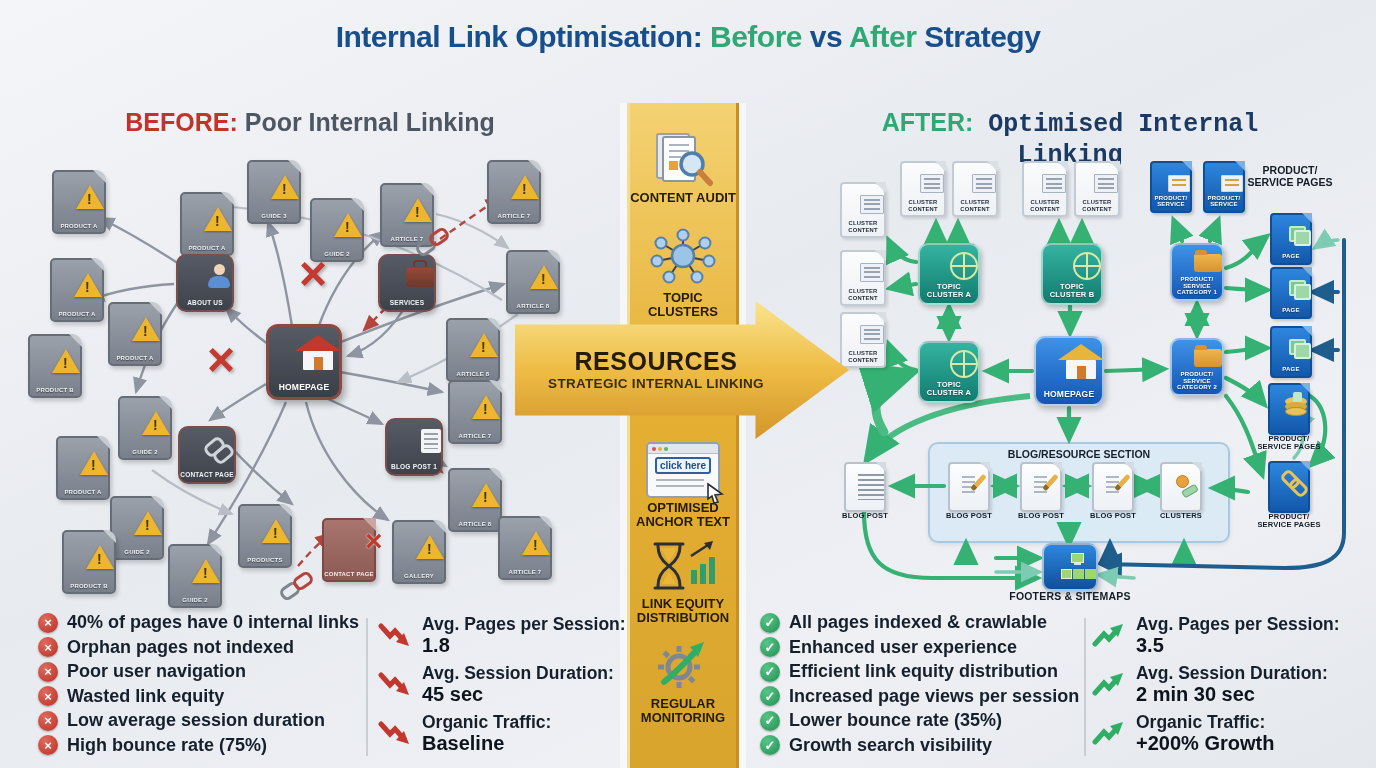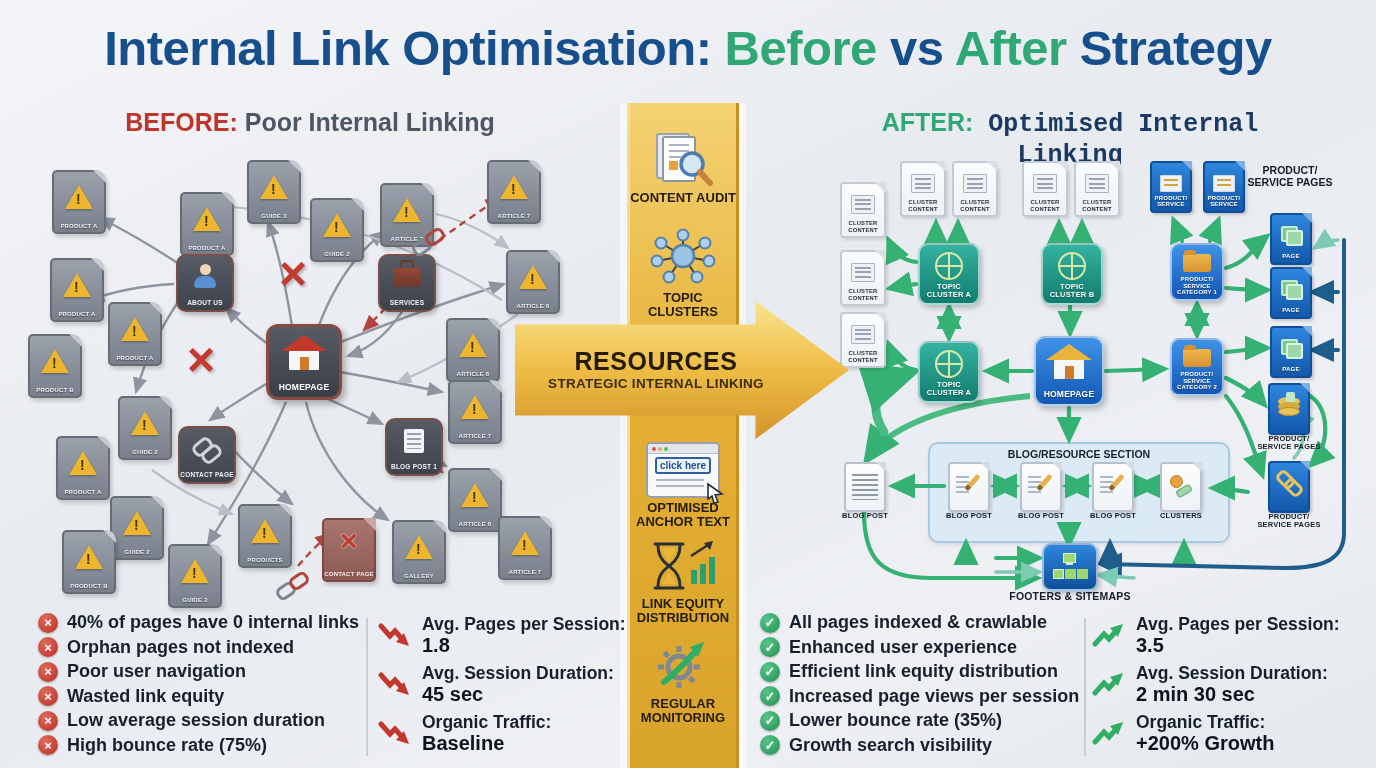--- a/index.html
+++ b/index.html
@@ -1,21 +1,21 @@
 <!DOCTYPE html>
 <html><head>
 <meta charset="utf-8">
 <style>
   html,body{margin:0;padding:0;}
   body{font-family:"Liberation Sans",sans-serif;background:#d8dbe1;}
   #stage{position:relative;width:1376px;height:768px;overflow:hidden;
     background:linear-gradient(155deg,#f4f5f8 0%,#e7eaef 45%,#eef0f4 75%,#e4e7ec 100%);}
   
   .title{position:absolute;left:0;top:20px;width:100%;text-align:center;
-    font-size:49px;font-weight:800;letter-spacing:-0.5px;}
+    font-size:30px;font-weight:800;letter-spacing:-0.5px;}
   .t-blue{color:#174e8c;} .t-green{color:#2fa875;}
   .sec-head{position:absolute;top:108px;font-size:25px;font-weight:800;text-align:center;}
   #before-head{left:40px;width:540px;}
   #after-head{left:830px;width:480px;}
   .h-red{color:#bf342b;} .h-gray{color:#4d5663;} .h-green{color:#2fa875;} .h-navy{color:#1b3a63;font-family:Liberation Mono, monospace;}
   
   .band{position:absolute;left:627px;top:103px;width:106px;height:665px;
     background:linear-gradient(180deg,#f4d272 0%,#e5af34 45%,#d9a42c 100%);
     border-left:3px solid #f2dc96;border-right:3px solid #c98f1f;
     box-shadow:-7px 0 0 rgba(255,255,255,.55),7px 0 0 rgba(255,255,255,.55);}
@@ -36,21 +36,21 @@
     background:linear-gradient(180deg,#f9e48e 0%,#eebc45 50%,#d2952a 100%);
     clip-path:polygon(0 17%,72% 17%,72% 0,100% 50%,72% 100%,72% 83%,0 83%);
     filter:drop-shadow(0 4px 5px rgba(90,60,0,.4));
     display:flex;flex-direction:column;align-items:center;justify-content:center;padding-right:52px;box-sizing:border-box;}
   .ar1{font-size:25px;font-weight:900;color:#241c08;letter-spacing:.5px;line-height:1;}
   .ar2{font-size:27px;font-weight:900;color:#241c08;letter-spacing:.5px;line-height:1.15;}
   .ar3{font-size:13.5px;font-weight:800;color:#3a2d10;margin-top:2px;letter-spacing:.3px;}
   
   svg.links{position:absolute;left:0;top:0;z-index:3;pointer-events:none;}
   #before-nodes,#after-nodes{position:absolute;left:0;top:0;width:1376px;height:768px;z-index:4;pointer-events:none;}
-  .node{position:absolute;display:flex;align-items:center;justify-content:center;box-sizing:border-box;}
+  .node{position:absolute;display:flex;align-items:center;justify-content:flex-end;box-sizing:border-box;}
   .nlabel{position:absolute;bottom:2px;left:0;right:0;text-align:center;font-weight:800;line-height:1.1;
     letter-spacing:.2px;}
   .nicon{position:relative;}
   .nicon::before,.nicon::after{content:'';position:absolute;}
   
   .gpage{width:54px;height:64px;background:linear-gradient(180deg,#9aa1ab,#79808b);
     border:2px solid #676d77;border-radius:5px 13px 5px 5px;box-shadow:2px 3px 4px rgba(0,0,0,.18);}
   .gpage::before{content:'';position:absolute;top:-2px;right:-2px;border-top:13px solid #c6cbd2;border-left:13px solid transparent;border-radius:0 10px 0 0;}
   .gpage .nicon{margin-top:-10px;}
   .gpage .nlabel{font-size:6px;color:#eef1f5;text-shadow:0 1px 1px rgba(40,45,52,.8);}

